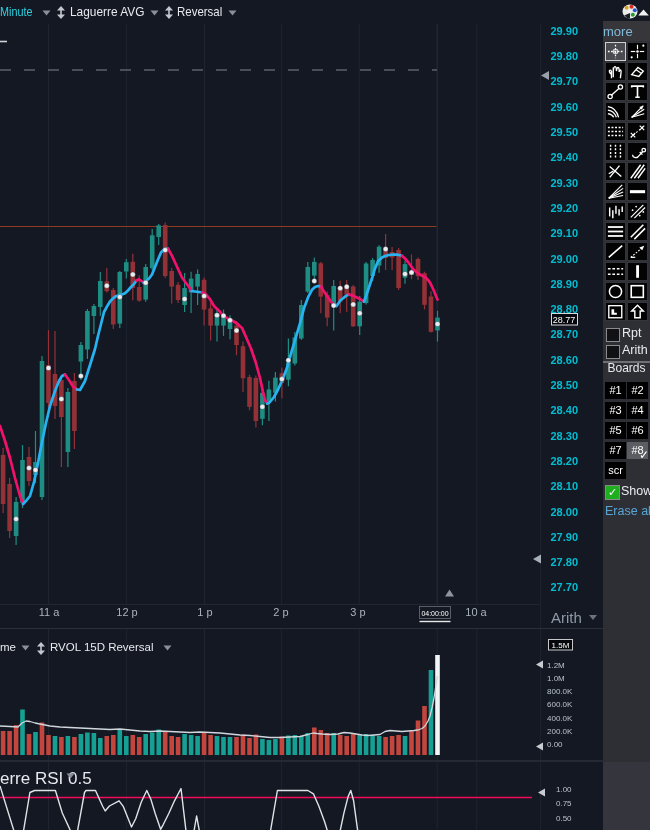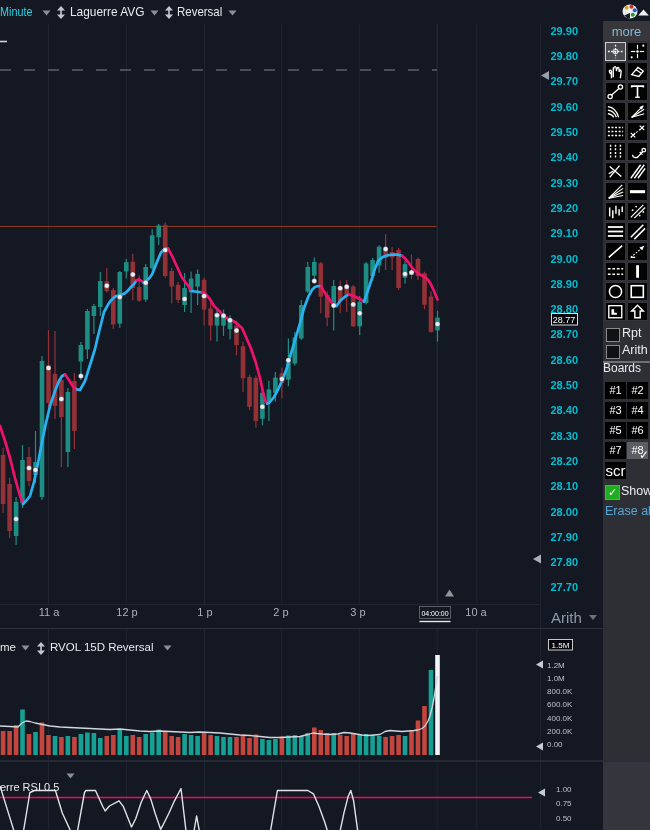--- a/index.html
+++ b/index.html
@@ -390,28 +390,28 @@
         <rect x="4.2" y="3" width="1.6" height="7" fill="#c3c8cf"></rect>
         <path d="M5 0 L9 4.5 L1 4.5 Z" fill="#c3c8cf"></path>
         <path d="M5 13 L9 8.5 L1 8.5 Z" fill="#c3c8cf"></path>
       </svg>
 <div style="position:absolute;left:50px;top:0px;font-size:11.5px;color:#e6e9ed;white-space:nowrap;">RVOL 15D Reversal</div>
 <svg style="position:absolute;left:163px;top:4px" width="9" height="6" viewBox="0 0 9 6">
         <path d="M0.5 0.5 L8.5 0.5 L4.5 5.5 Z" fill="#8a8f98"></path>
       </svg>
 </div>
 <div style="position:absolute;left:0px;top:769px;height:14px;">
-<div style="position:absolute;left:0px;top:12px;font-size:11px;color:#e6e9ed;white-space:nowrap;">erre RSI 0.5</div>
+<div style="position:absolute;left:0px;top:0px;font-size:17px;color:#e6e9ed;white-space:nowrap;">erre RSI 0.5</div>
 <svg style="position:absolute;left:66px;top:4px" width="9" height="6" viewBox="0 0 9 6">
         <path d="M0.5 0.5 L8.5 0.5 L4.5 5.5 Z" fill="#8a8f98"></path>
       </svg>
 </div>
 <div style="position:absolute;left:603px;top:21px;width:47px;height:809px;background:#2e2f35;">
 <div style="position:absolute;left:0;top:0;width:47px;height:20px;background:#37373b;"></div>
-<div style="position:absolute;left:0;top:3px;width:47px;text-align:center;font-size:13px;color:#7fb8d8;">more</div>
+<div style="position:absolute;left:0;top:3px;width:47px;font-size:13px;color:#7fb8d8;">more</div>
 <div style="position:absolute;left:2px;top:20.5px;width:21px;height:19px;background:#4a4b51;border:1px solid #cfcfcf;box-sizing:border-box;">
         <svg width="19" height="17" viewBox="0 0 21 19" style="display:block">
           <g stroke="#fff" stroke-width="1.4" stroke-dasharray="2 1.6">
             <line x1="10.5" y1="2" x2="10.5" y2="17"></line>
             <line x1="2" y1="9.5" x2="19" y2="9.5"></line>
           </g>
           <rect x="8.5" y="7.5" width="4" height="4" fill="none" stroke="#fff" stroke-width="1"></rect>
         </svg>
       </div>
 <div style="position:absolute;left:24px;top:20.5px;width:21px;height:19px;background:#030303;border:1px solid #34353b;box-sizing:border-box;">
@@ -626,28 +626,28 @@
 <div style="position:absolute;left:24px;top:280.5px;width:21px;height:19px;background:#030303;border:1px solid #34353b;box-sizing:border-box;">
         <svg width="19" height="17" viewBox="0 0 21 19" style="display:block">
           <path d="M10.5 2.5 L17 9 L13.5 9 L13.5 16.5 L7.5 16.5 L7.5 9 L4 9 Z" fill="none" stroke="#fff" stroke-width="1.6"></path>
         </svg>
       </div>
 <div style="position:absolute;left:3px;top:307.0px;width:12px;height:12px;background:#101015;border:1px solid #8a8a8a;"></div>
 <div style="position:absolute;left:19px;top:305.0px;font-size:12.5px;color:#e8eaee;text-align:center;">Rpt</div>
 <div style="position:absolute;left:3px;top:324.0px;width:12px;height:12px;background:#101015;border:1px solid #8a8a8a;"></div>
 <div style="position:absolute;left:19px;top:322.0px;font-size:12.5px;color:#e8eaee;white-space:nowrap;">Arith</div>
 <div style="position:absolute;left:0px;top:340.0px;width:47px;height:2px;background:#6f7076;"></div>
-<div style="position:absolute;left:0;top:340px;width:47px;font-size:12px;color:#e8eaee;">Boards</div>
+<div style="position:absolute;left:0;top:340px;width:47px;text-align:center;font-size:12px;color:#e8eaee;">Boards</div>
 <div style="position:absolute;left:2px;top:361.0px;width:21px;height:17px;background:#000;color:#fff;font-size:11px;text-align:center;line-height:17px;">#1</div>
 <div style="position:absolute;left:24px;top:361.0px;width:21px;height:17px;background:#000;color:#fff;font-size:11px;text-align:center;line-height:17px;">#2</div>
 <div style="position:absolute;left:2px;top:381.0px;width:21px;height:17px;background:#000;color:#fff;font-size:11px;text-align:center;line-height:17px;">#3</div>
 <div style="position:absolute;left:24px;top:381.0px;width:21px;height:17px;background:#000;color:#fff;font-size:11px;text-align:center;line-height:17px;">#4</div>
 <div style="position:absolute;left:2px;top:401.0px;width:21px;height:17px;background:#000;color:#fff;font-size:11px;text-align:center;line-height:17px;">#5</div>
 <div style="position:absolute;left:24px;top:401.0px;width:21px;height:17px;background:#000;color:#fff;font-size:11px;text-align:center;line-height:17px;">#6</div>
 <div style="position:absolute;left:2px;top:421.0px;width:21px;height:17px;background:#000;color:#fff;font-size:11px;text-align:center;line-height:17px;">#7</div>
 <div style="position:absolute;left:24px;top:421.0px;width:21px;height:17px;background:#5c5d63;color:#fff;font-size:11px;text-align:center;line-height:17px;">#8</div>
 <div style="position:absolute;left:36px;top:427.0px;color:#fff;font-size:12px;">✓</div>
-<div style="position:absolute;left:2px;top:441.0px;width:21px;height:17px;background:#000;color:#fff;font-size:15px;text-align:center;line-height:17px;">scr</div>
+<div style="position:absolute;left:2px;top:441.0px;width:21px;height:17px;background:#000;color:#fff;font-size:11px;text-align:center;line-height:17px;">scr</div>
 <div style="position:absolute;left:2px;top:464.0px;width:13px;height:13px;background:#1fae1f;border:1px solid #8a8a8a;color:#fff;font-size:11px;line-height:12px;text-align:center;">✓</div>
 <div style="position:absolute;left:18px;top:463.0px;font-size:12.5px;color:#e8eaee;white-space:nowrap;">Show</div>
 <div style="position:absolute;left:2px;top:483.0px;font-size:12.5px;color:#58a6d6;white-space:nowrap;">Erase all</div>
 <div style="position:absolute;left:0;top:741px;width:47px;height:68px;background:#35363d;"></div>
 </div>
 </div>
 </body></html>

